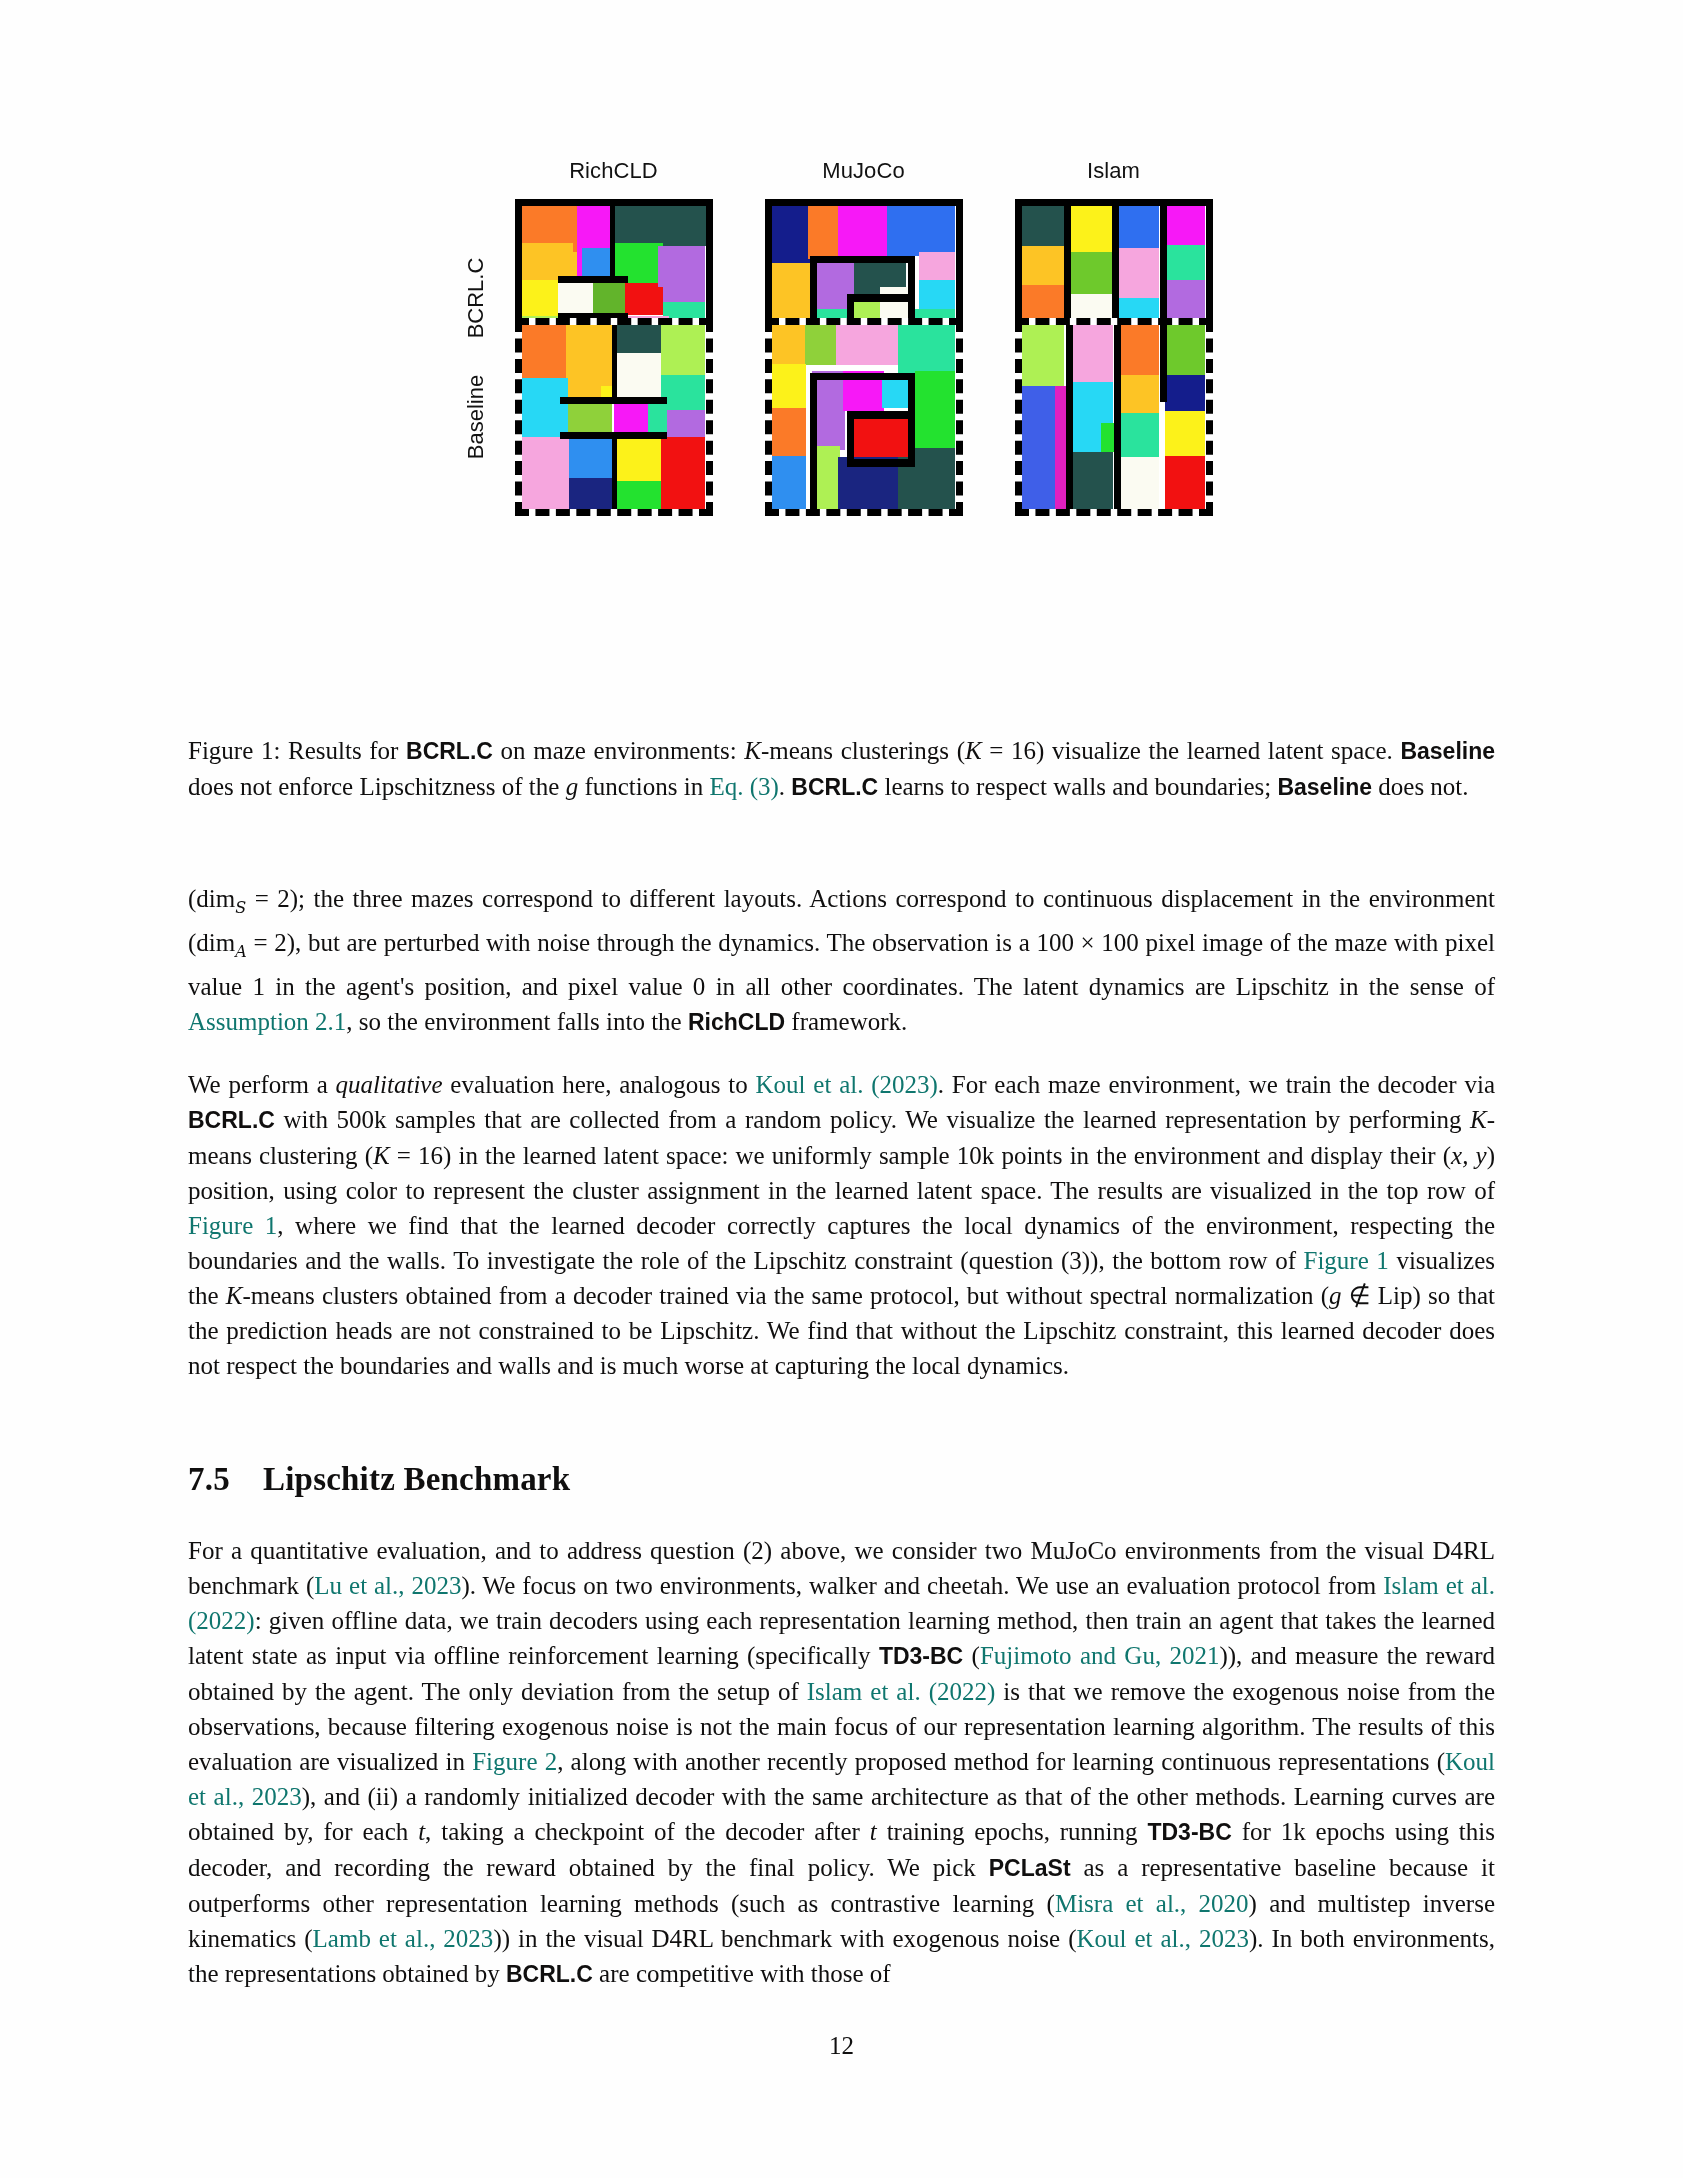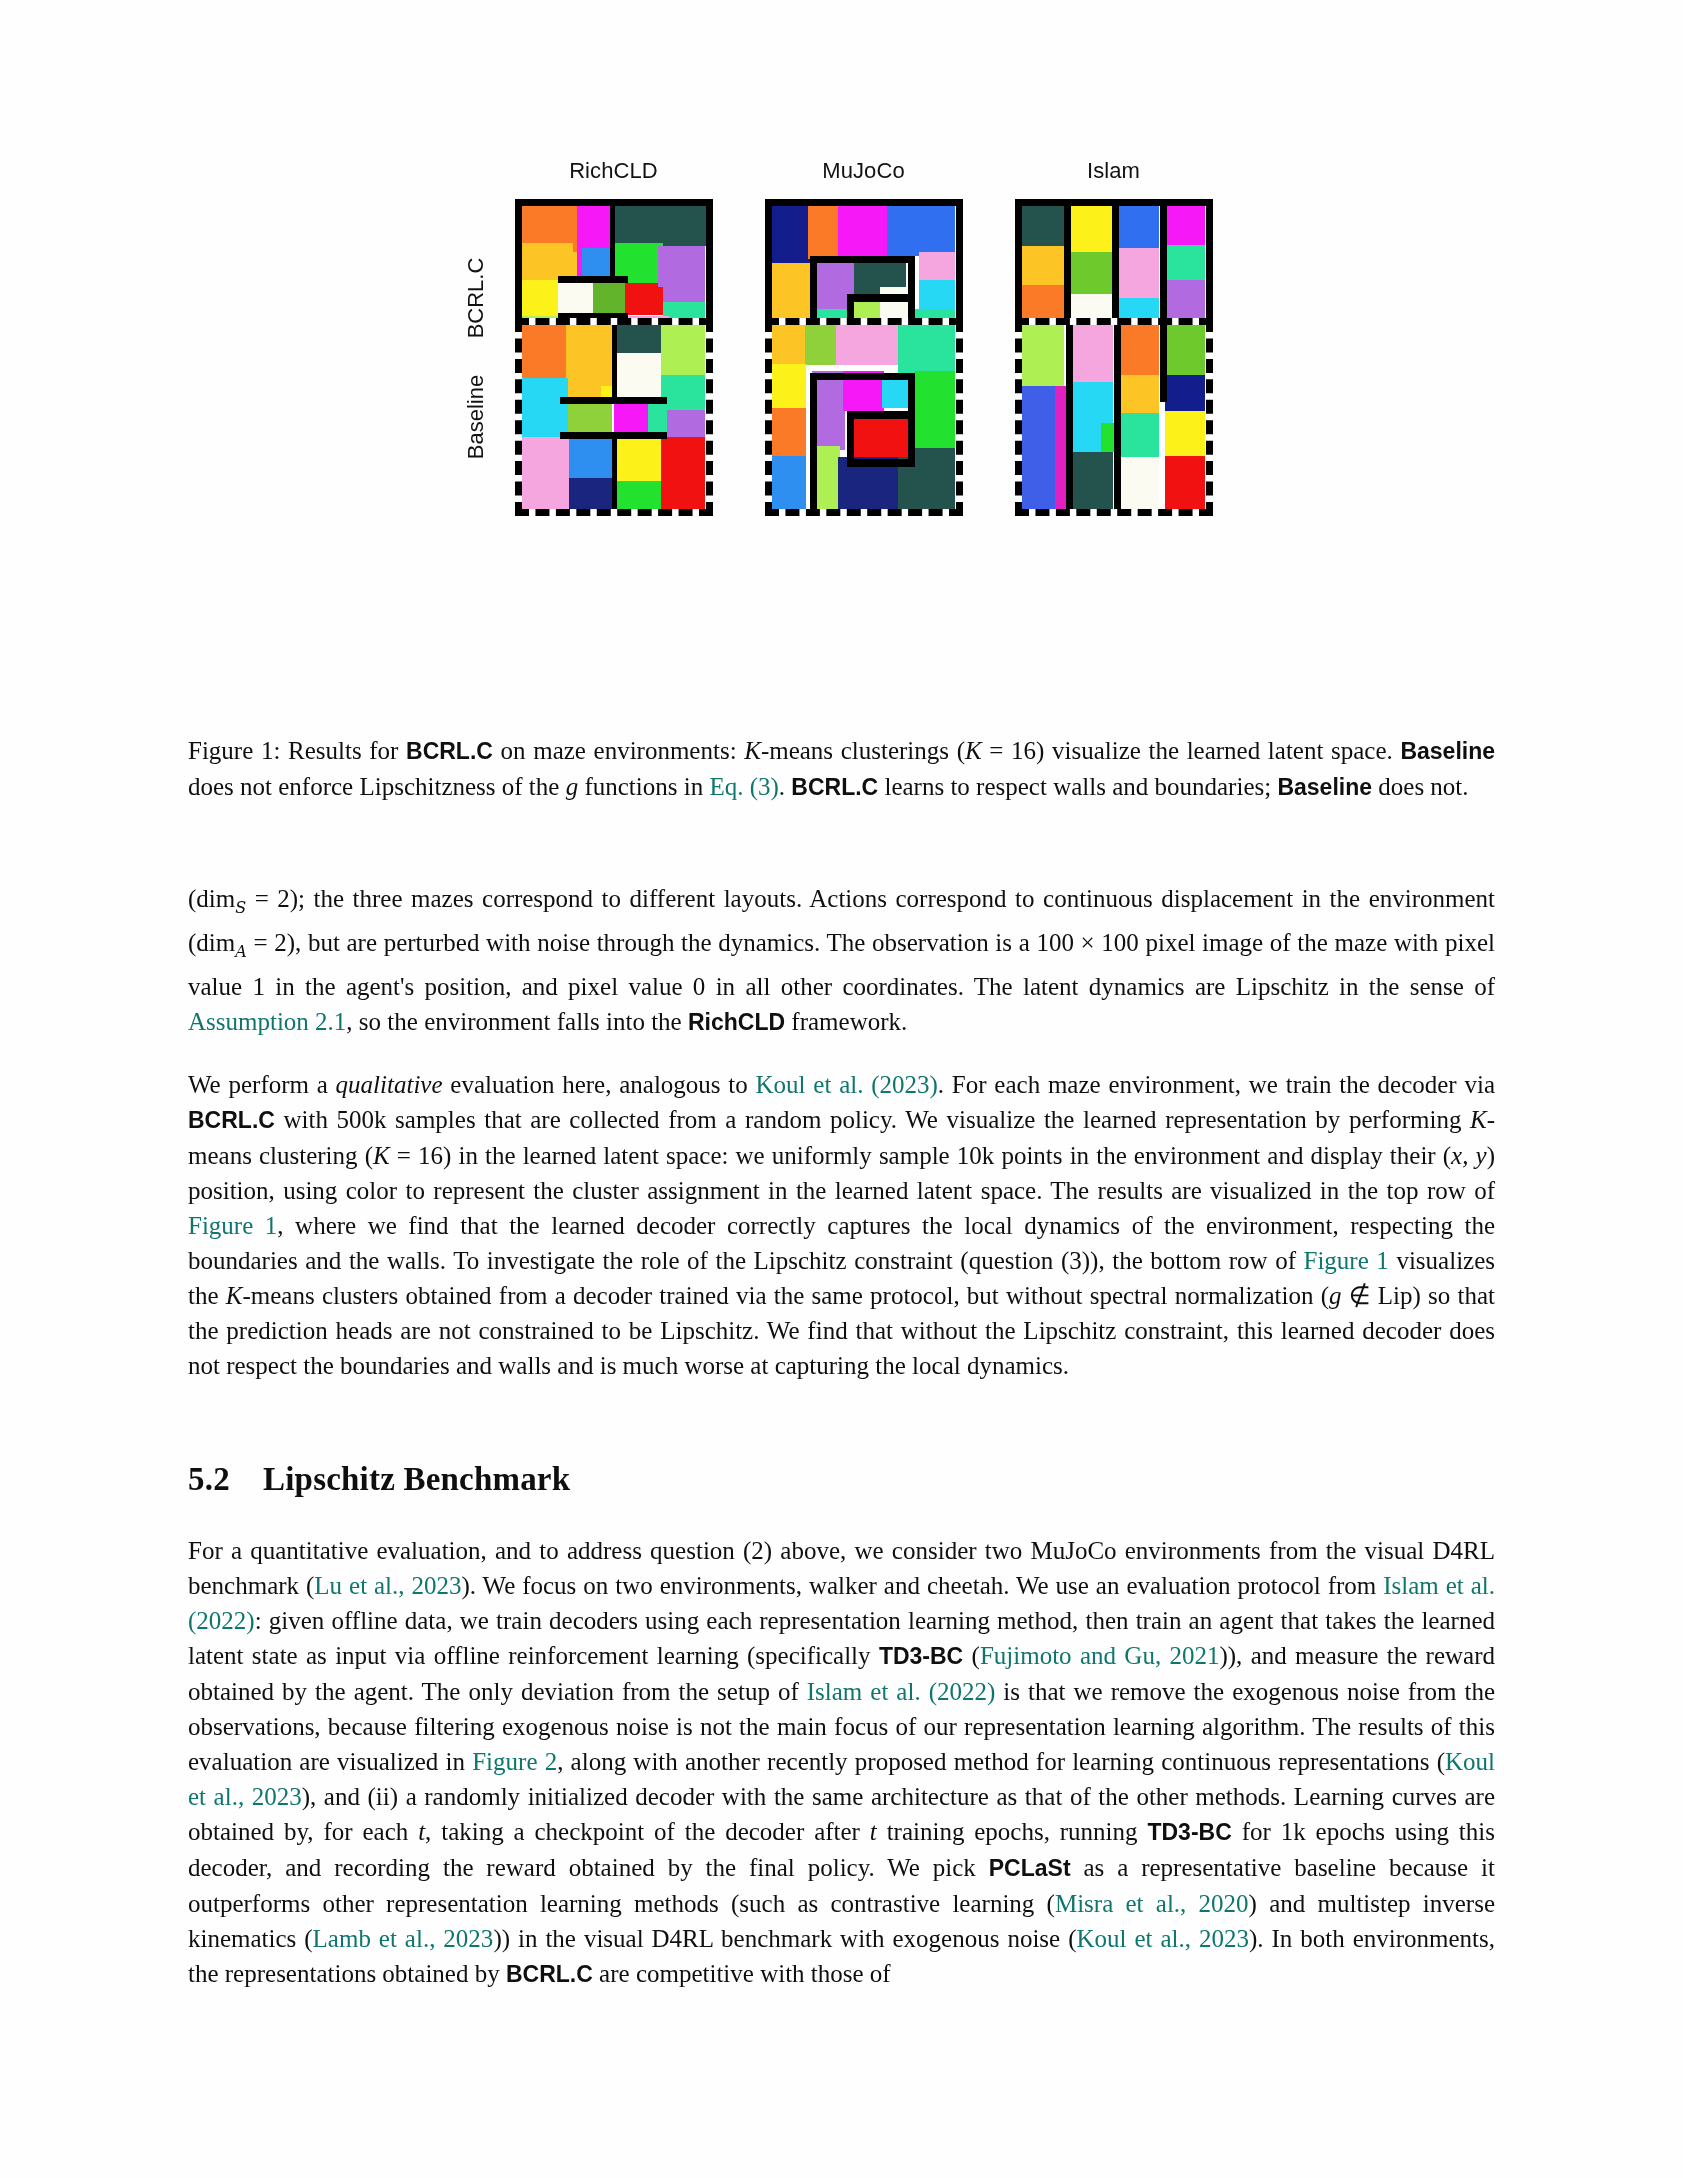--- a/index.html
+++ b/index.html
@@ -258,22 +258,23 @@
 
   <div class="body-col" style="top:881px;">
     <p class="para"><span>(dim</span><sub class="msub mathcal">S</sub><span> = 2); the three mazes correspond to different layouts. Actions correspond to continuous displacement in the environment (dim</span><sub class="msub mathcal">A</sub><span> = 2), but are perturbed with noise through the dynamics. The observation is a 100 × 100 pixel image of the maze with pixel value 1 in the agent's position, and pixel value 0 in all other coordinates. The latent dynamics are Lipschitz in the sense of </span><span class="lk">Assumption 2.1</span><span>, so the environment falls into the </span><span class="sf">RichCLD</span><span> framework.</span></p>
   </div>
 
   <div class="body-col" style="top:1067px;">
     <p class="para"><span>We perform a </span><span class="it">qualitative</span><span> evaluation here, analogous to </span><span class="lk">Koul et al. (2023)</span><span>. For each maze environment, we train the decoder via </span><span class="sf">BCRL.C</span><span> with 500k samples that are collected from a random policy. We visualize the learned representation by performing </span><span class="mi">K</span><span>-means clustering (</span><span class="mi">K</span><span> = 16) in the learned latent space: we uniformly sample 10k points in the environment and display their (</span><span class="mi">x, y</span><span>) position, using color to represent the cluster assignment in the learned latent space. The results are visualized in the top row of </span><span class="lk">Figure 1</span><span>, where we find that the learned decoder correctly captures the local dynamics of the environment, respecting the boundaries and the walls. To investigate the role of the Lipschitz constraint (question (3)), the bottom row of </span><span class="lk">Figure 1</span><span> visualizes the </span><span class="mi">K</span><span>-means clusters obtained from a decoder trained via the same protocol, but without spectral normalization (</span><span class="mi">g</span><span> ∉ Lip) so that the prediction heads are not constrained to be Lipschitz. We find that without the Lipschitz constraint, this learned decoder does not respect the boundaries and walls and is much worse at capturing the local dynamics.</span></p>
   </div>
 
   <div class="sec-head" style="top:1461px;">
-    <span class="num">5.2</span><span>Lipschitz Benchmark</span>
+    <span class="num">7.5</span><span>Lipschitz Benchmark</span>
   </div>
 
   <div class="body-col" style="top:1533px;">
     <p class="para"><span>For a quantitative evaluation, and to address question (2) above, we consider two MuJoCo environments from the visual D4RL benchmark (</span><span class="lk">Lu et al., 2023</span><span>). We focus on two environments, walker and cheetah. We use an evaluation protocol from </span><span class="lk">Islam et al. (2022)</span><span>: given offline data, we train decoders using each representation learning method, then train an agent that takes the learned latent state as input via offline reinforcement learning (specifically </span><span class="sf">TD3-BC</span><span> (</span><span class="lk">Fujimoto and Gu, 2021</span><span>)), and measure the reward obtained by the agent. The only deviation from the setup of </span><span class="lk">Islam et al. (2022)</span><span> is that we remove the exogenous noise from the observations, because filtering exogenous noise is not the main focus of our representation learning algorithm. The results of this evaluation are visualized in </span><span class="lk">Figure 2</span><span>, along with another recently proposed method for learning continuous representations (</span><span class="lk">Koul et al., 2023</span><span>), and (ii) a randomly initialized decoder with the same architecture as that of the other methods. Learning curves are obtained by, for each </span><span class="mi">t</span><span>, taking a checkpoint of the decoder after </span><span class="mi">t</span><span> training epochs, running </span><span class="sf">TD3-BC</span><span> for 1k epochs using this decoder, and recording the reward obtained by the final policy. We pick </span><span class="sf">PCLaSt</span><span> as a representative baseline because it outperforms other representation learning methods (such as contrastive learning (</span><span class="lk">Misra et al., 2020</span><span>) and multistep inverse kinematics (</span><span class="lk">Lamb et al., 2023</span><span>)) in the visual D4RL benchmark with exogenous noise (</span><span class="lk">Koul et al., 2023</span><span>). In both environments, the representations obtained by </span><span class="sf">BCRL.C</span><span> are competitive with those of</span></p>
   </div>
 
+  <div class="page-num">12</div>
 
 </div>
 
 
 </body></html>

